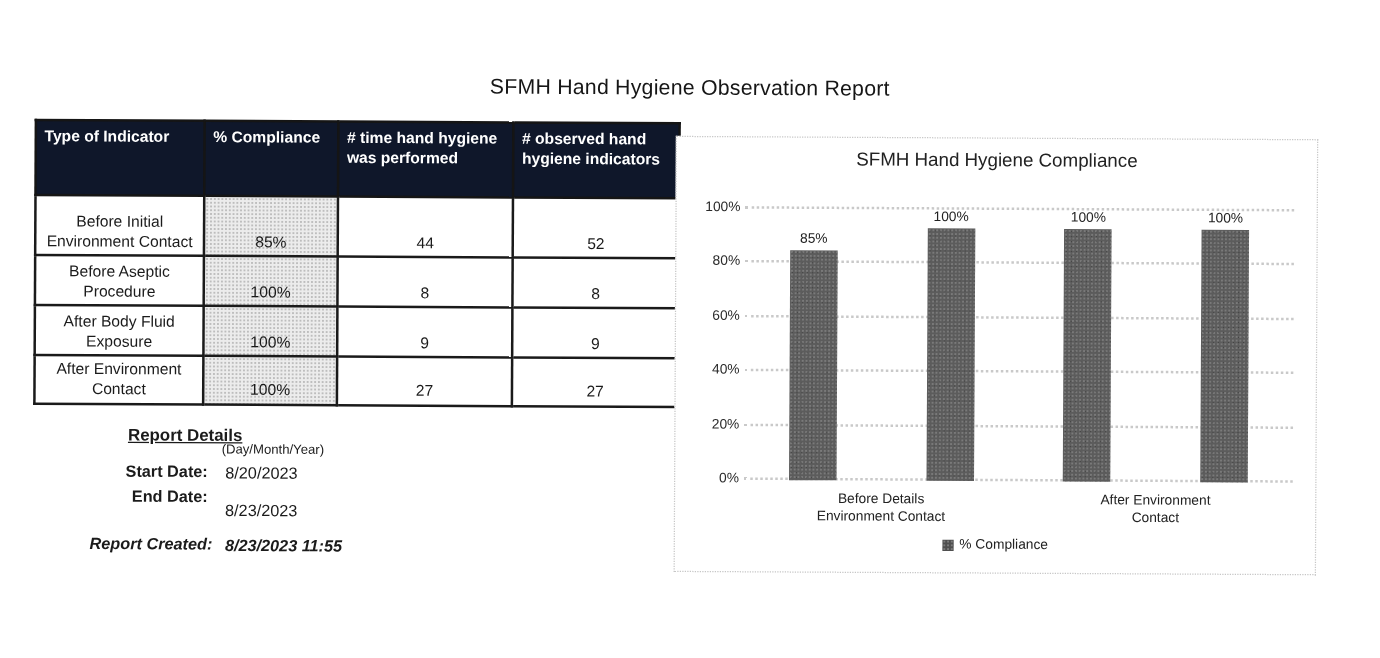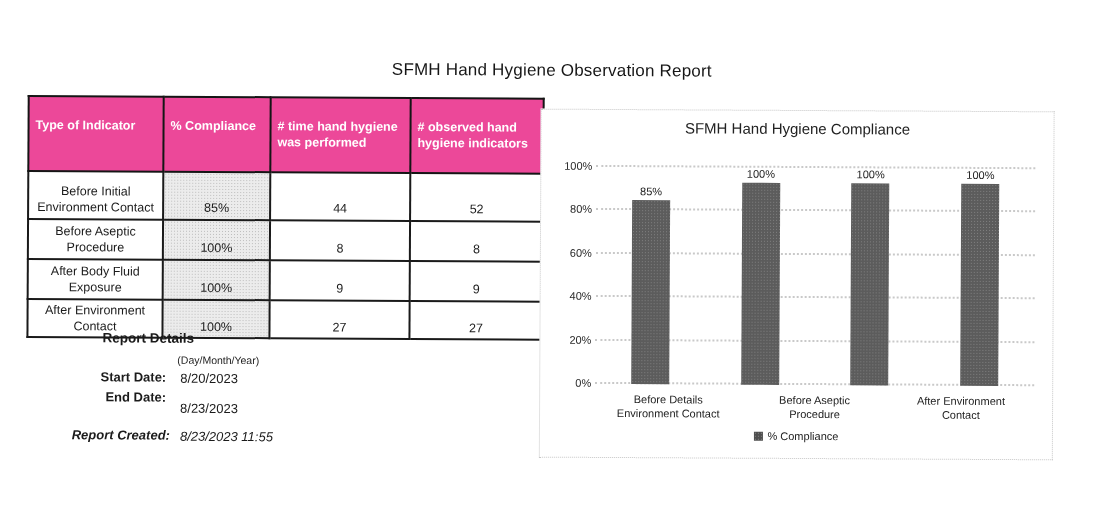--- a/index.html
+++ b/index.html
@@ -10,40 +10,40 @@
   .sheet{position:relative;width:1104px;height:526px;transform:rotate(.3deg);transform-origin:40px 40px;}
 
   
   .doc-title{position:absolute;top:58px;left:0;width:1104px;text-align:center;
     font-size:17px;color:#161616;letter-spacing:.2px;}
 
   
   .report-table{position:absolute;left:28px;top:95px;width:515px;border-collapse:collapse;
     table-layout:fixed;font-size:12.5px;}
   .report-table th{
-    background:#ec4899;color:#ffffff;text-align:left;vertical-align:top;
-    padding:20px 6px;font-weight:bold;line-height:1.3;border:2px solid #151515;}
+    background:#0f172a;color:#ffffff;text-align:left;vertical-align:top;
+    padding:4px 6px;font-weight:bold;line-height:1.3;border:2px solid #151515;}
   .report-table td{
     border:2px solid #1a1a1a;vertical-align:bottom;padding:2px 5px;line-height:1.3;text-align:center;}
   .cell-num{text-align:right;}
   .cell-compliance{
     text-align:right;background-color:#ececec;
     background-image:radial-gradient(#bdbdbd .6px, transparent .8px);
     background-size:3px 3px;}
 
   
   .abs{position:absolute;}
-  .details-heading{left:104px;top:330px;font-size:13.5px;font-weight:bold;}
+  .details-heading{left:104px;top:340px;font-size:13.5px;font-weight:bold;text-decoration:underline;}
   .format-note{left:179px;top:353px;font-size:10.5px;}
   .lbl{width:168px;text-align:right;font-weight:bold;font-size:13px;left:0;}
   .val{left:182px;font-size:13px;}
   .start-label{top:369px;}  .start-value{top:370px;}
   .end-label{top:389px;}    .end-value{top:400px;}
   .created-label{left:0;width:172px;text-align:right;top:427px;font-size:13px;font-style:italic;font-weight:bold;}
-  .created-value{left:182px;top:428px;font-size:13px;font-style:italic;font-weight:normal;}
+  .created-value{left:182px;top:428px;font-size:13px;font-style:italic;font-weight:bold;}
 
   
   .chart-panel{position:absolute;left:541px;top:106px;width:512px;height:347px;
     border:1px dotted #c6c6c6;background:#fff;}
   .chart-title{position:absolute;top:9px;left:0;width:100%;text-align:center;
     font-size:15px;color:#222;}
   .plot{position:absolute;left:55px;top:57px;width:439px;height:217px;}
   .gridline{position:absolute;left:0;right:0;height:0;border-top:2px dotted #c9c9c9;}
   .tick{position:absolute;left:7px;width:44px;text-align:right;font-size:11px;color:#2a2a2a;}
   .bars{position:absolute;left:0;bottom:0;width:100%;height:217px;display:flex;}
@@ -157,24 +157,20 @@
         </div>
       </div>
     </div>
 
     <div class="cats">
       <div class="cat">
         <div>Before Details</div>
         <div>Environment Contact</div>
       </div>
       <div class="cat">
-        <div>Before Aseptic</div>
-        <div>Procedure</div>
-      </div>
-      <div class="cat">
         <div>After Environment</div>
         <div>Contact</div>
       </div>
     </div>
 
     <div class="legend">
       <span class="legend-marker"></span>
       <span>% Compliance</span>
     </div>
   </div>

